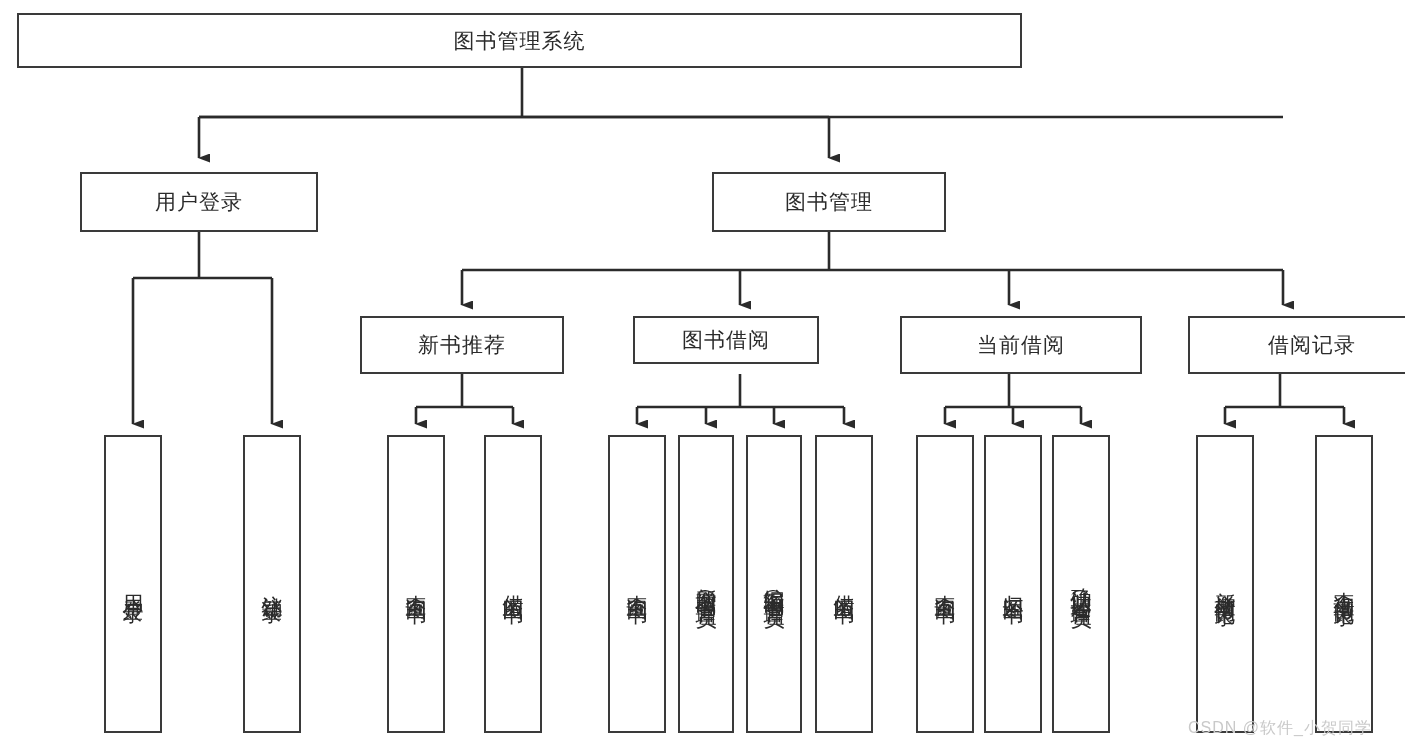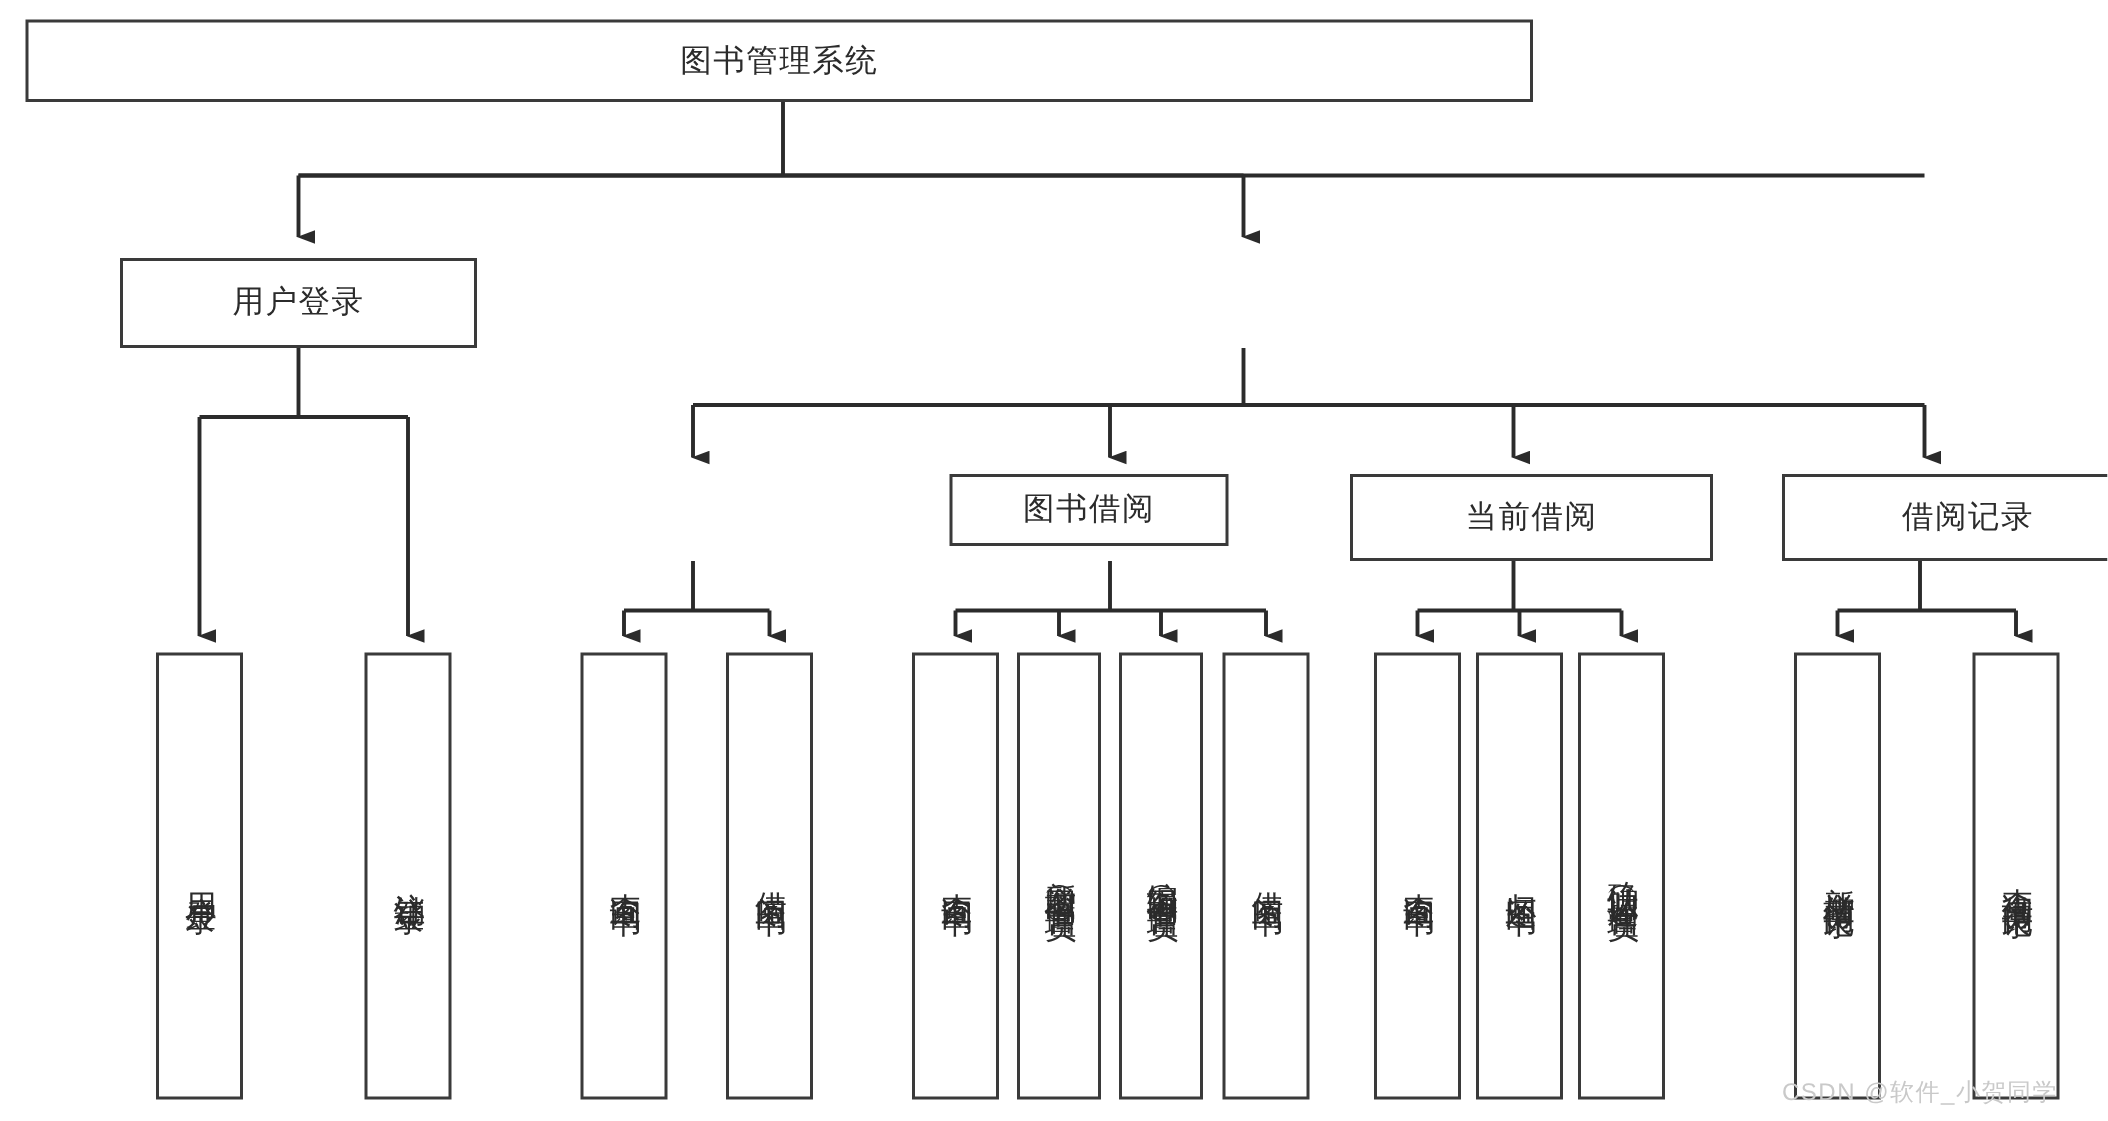--- a/index.html
+++ b/index.html
@@ -73,21 +73,27 @@
     </g>
   </svg>
 
   <div class="node h-node root" style="left:17px;top:13px;width:1005px;height:55px;">
     <span class="lbl">图书管理系统</span>
   </div>
 
   <div class="node h-node" style="left:80px;top:172px;width:238px;height:60px;">
     <span class="lbl">用户登录</span>
   </div>
+  <div class="node h-node" style="left:712px;top:172px;width:234px;height:60px;">
+    <span class="lbl">图书管理</span>
+  </div>
 
+  <div class="node h-node" style="left:360px;top:316px;width:204px;height:58px;">
+    <span class="lbl">新书推荐</span>
+  </div>
   <div class="node h-node" style="left:633px;top:316px;width:186px;height:48px;">
     <span class="lbl">图书借阅</span>
   </div>
   <div class="node h-node" style="left:900px;top:316px;width:242px;height:58px;">
     <span class="lbl">当前借阅</span>
   </div>
   <div class="node h-node" style="left:1172px;top:316px;width:248px;height:58px;margin-left:16px;">
     <span class="lbl">借阅记录</span>
   </div>
 

